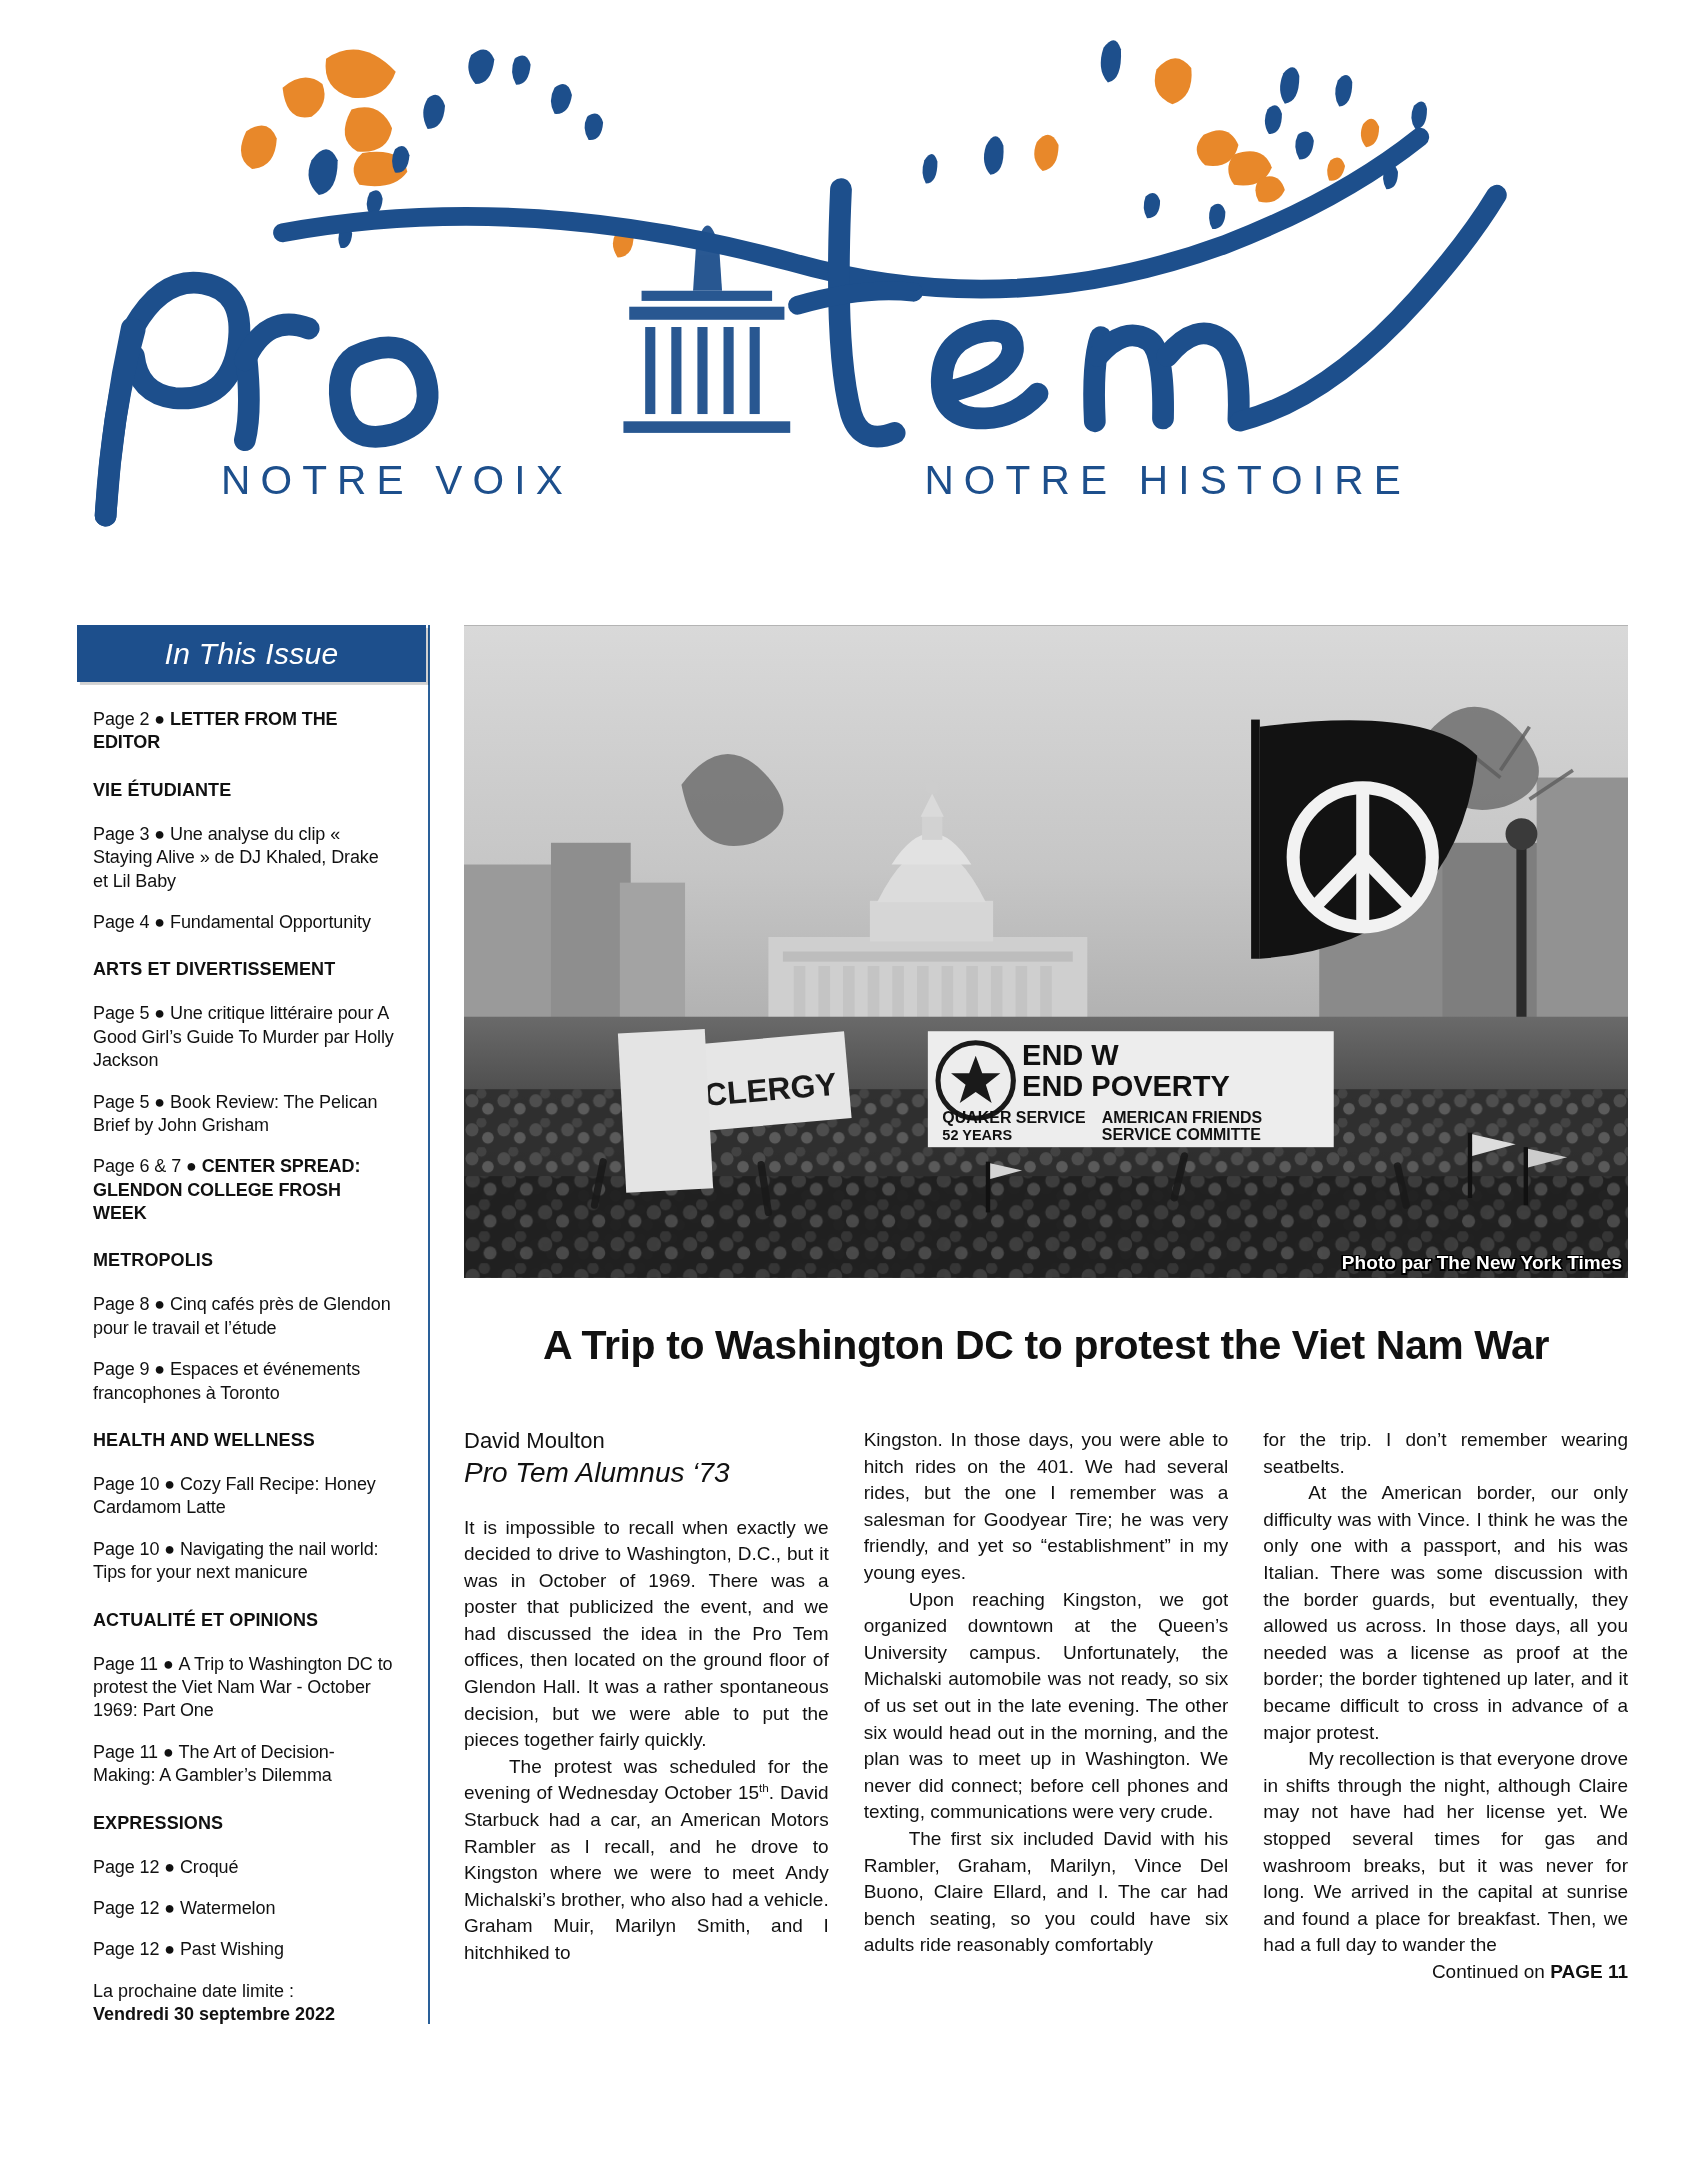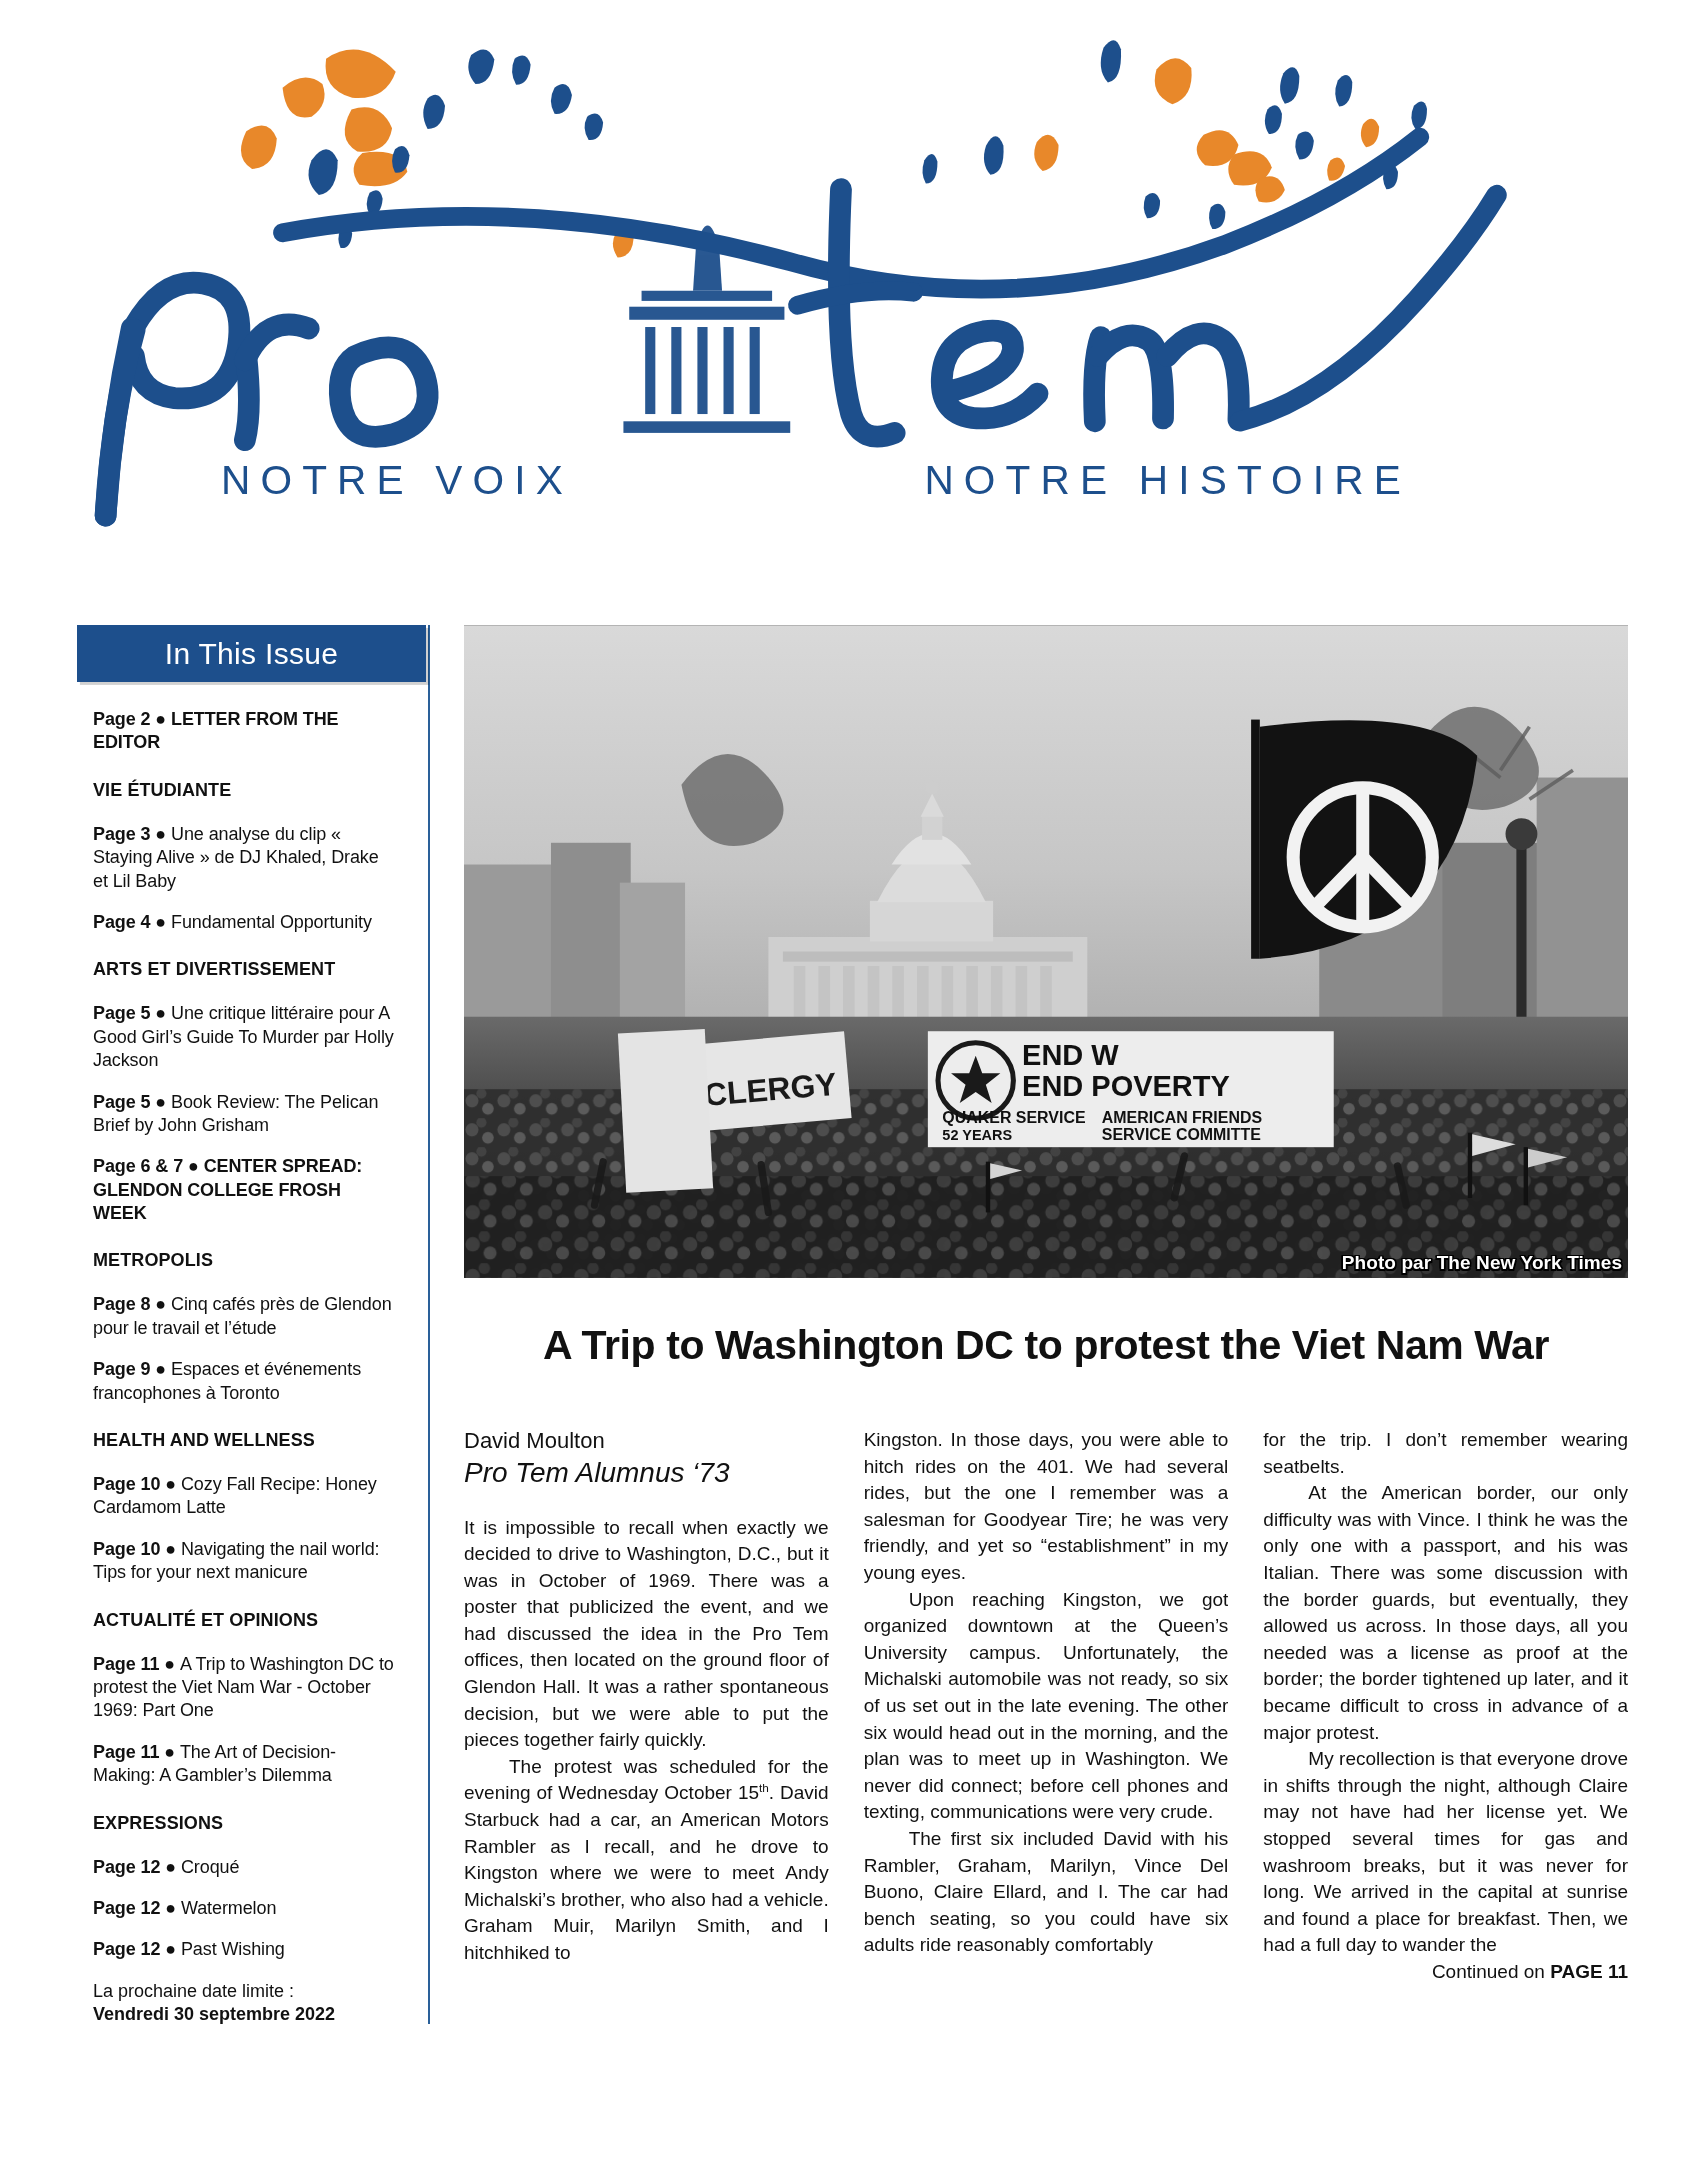--- a/index.html
+++ b/index.html
@@ -48,37 +48,38 @@
     box-sizing: border-box;
   }
   .sidebar-header {
     background: #1d4f8c;
     width: 349px; height: 57px;
     display: flex; align-items: center; justify-content: center;
     box-shadow: 2.9px 2.9px 0 rgba(0,0,0,0.18);
   }
   .sidebar-header-text {
     color: #fff;
+    font-style: italic;
     font-size: 30px;
     font-weight: 400;
     letter-spacing: 0.3px;
   }
   .sidebar-body {
     padding: 26px 11.6px 0 16px;
     width: 330px;
     box-sizing: border-box;
   }
   .toc-entry {
     font-size: 18px;
     line-height: 1.30;
     margin-bottom: 18px;
     color: #111;
     letter-spacing: -0.1px;
   }
-  .toc-entry .pg { font-weight: bold; text-align: center; }
+  .toc-entry .pg { font-weight: normal; text-align: center; }
   .toc-entry .bullet { font-weight: bold; }
   .toc-section {
     font-size: 18px;
     font-weight: bold;
     letter-spacing: 0.1px;
     margin-top: 25px;
     margin-bottom: 22px;
     color: #111;
   }
   .toc-entry.allcaps { font-weight: bold; }

